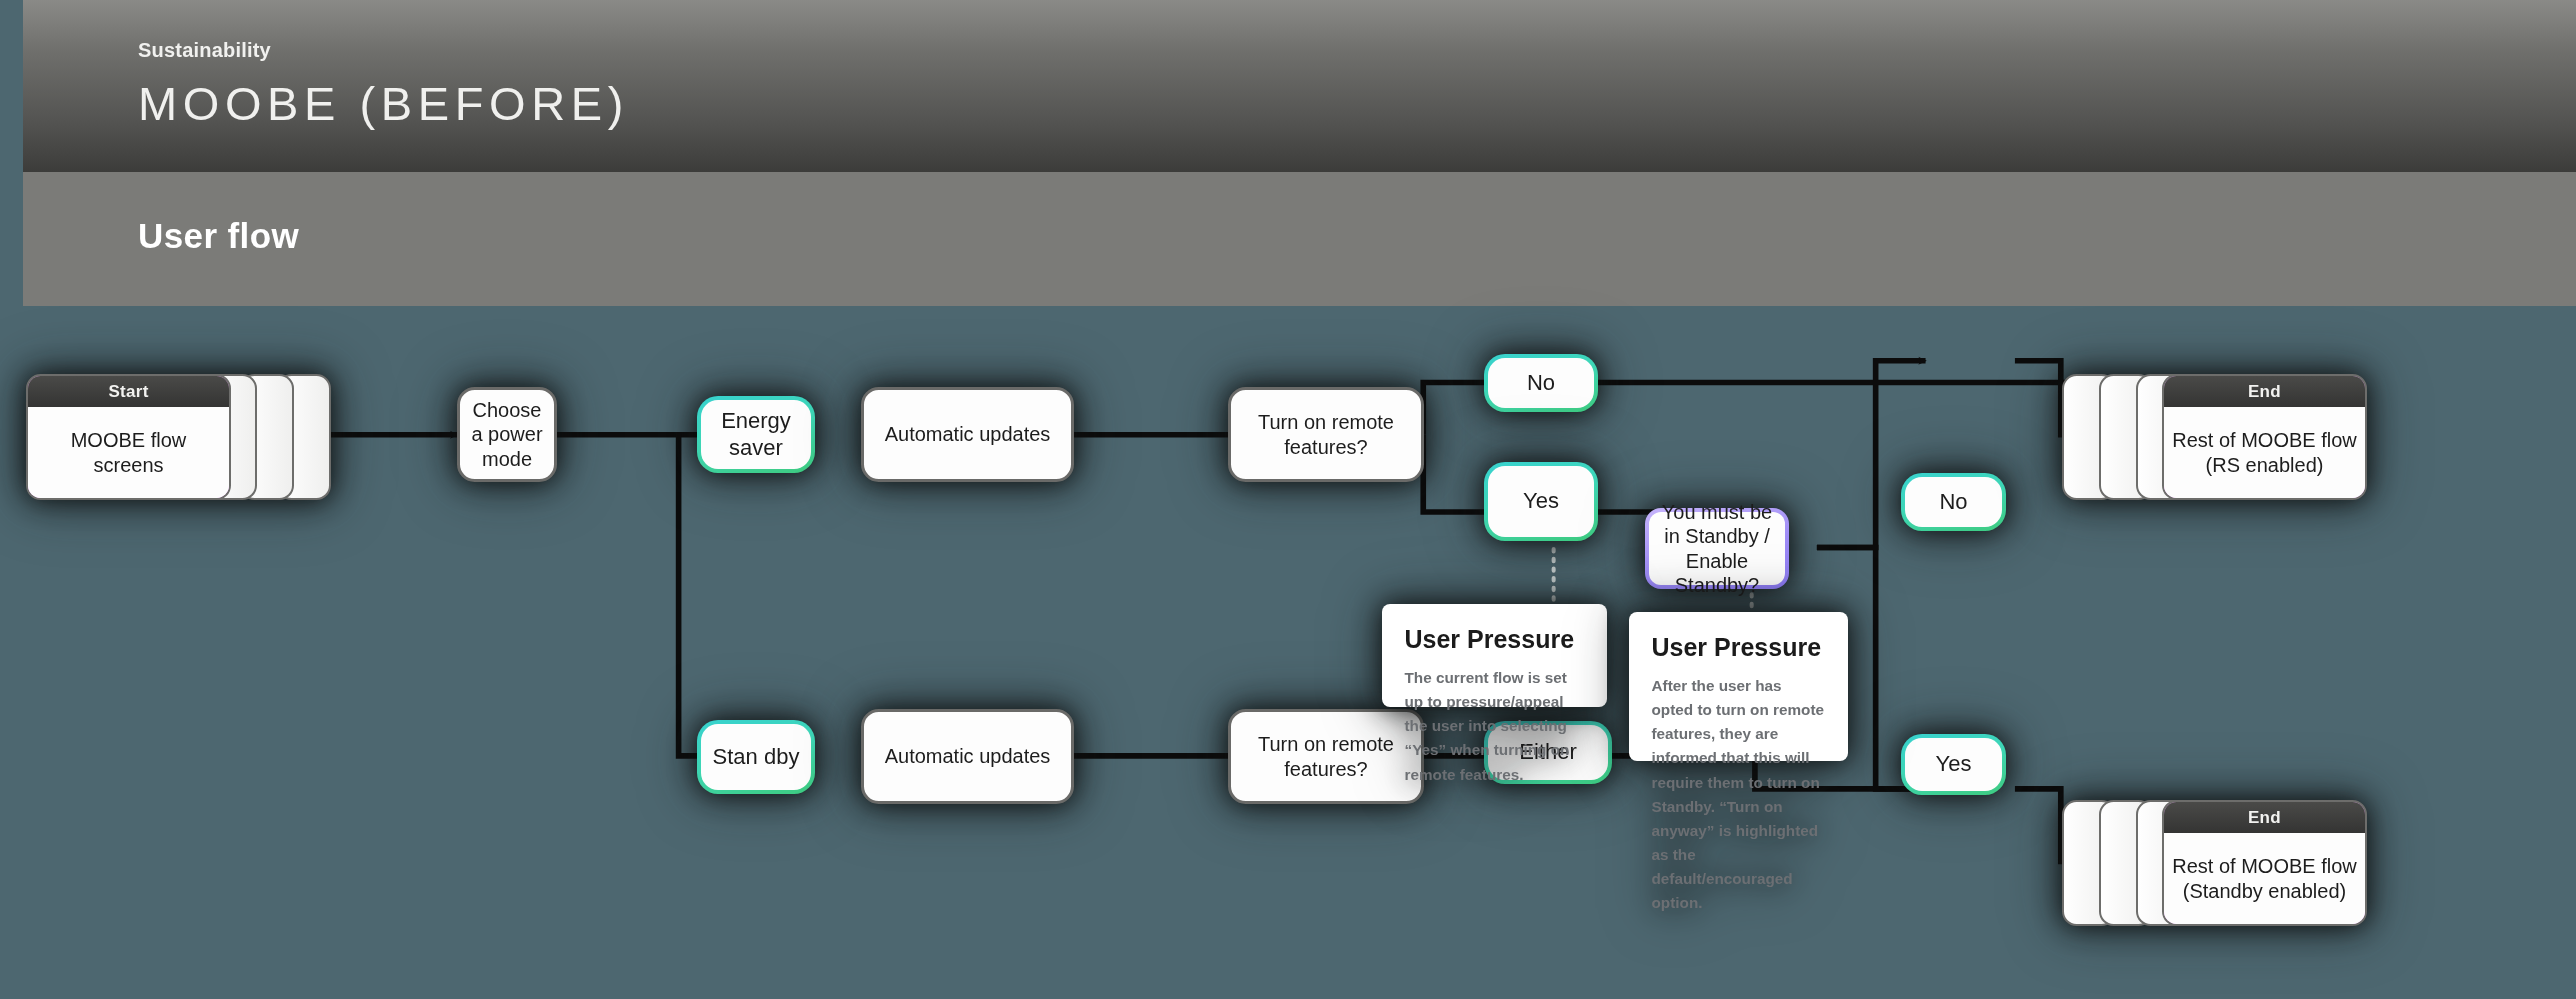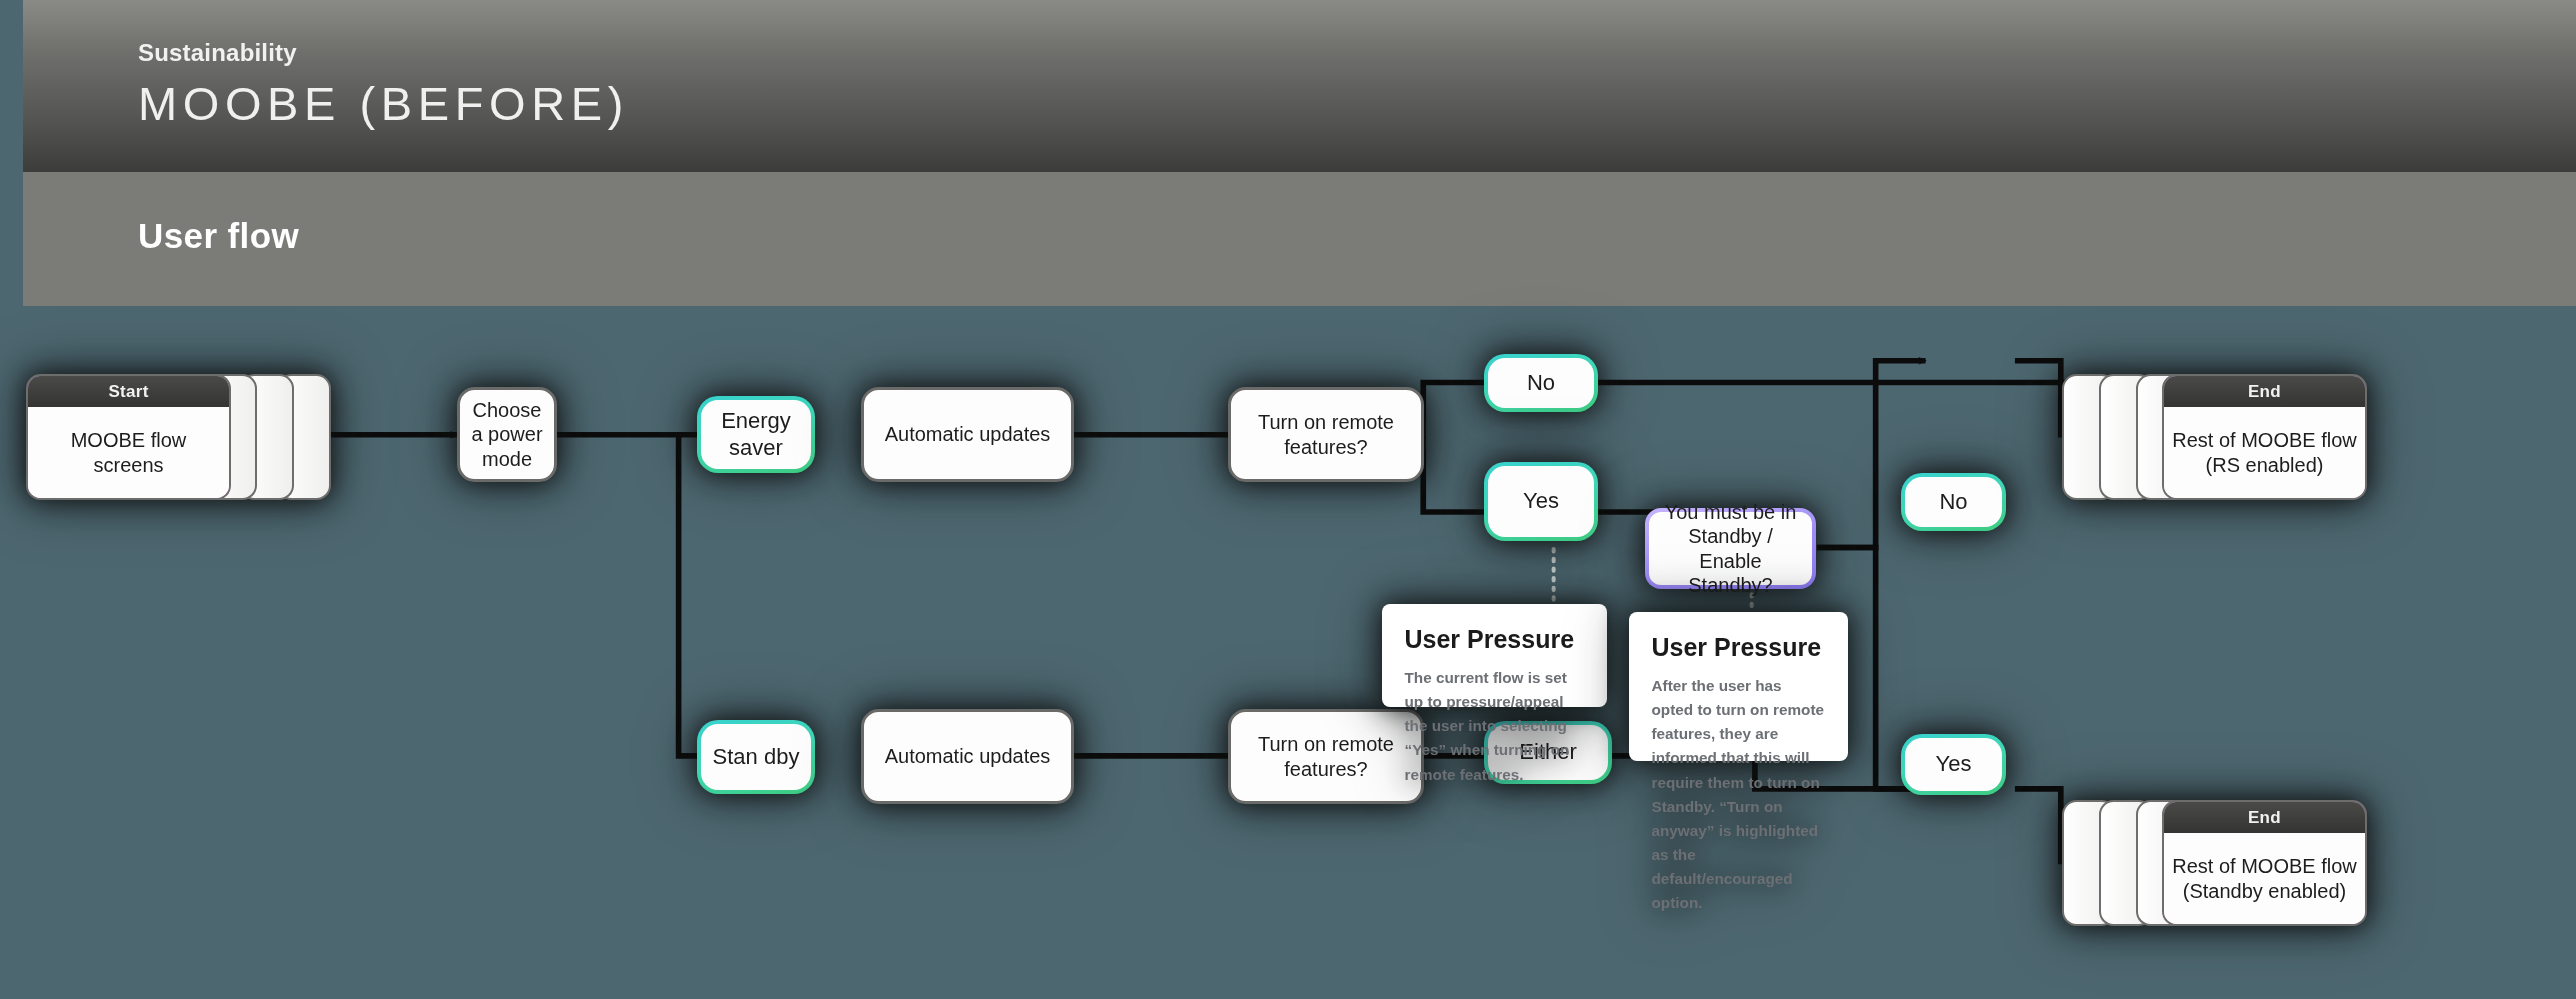--- a/index.html
+++ b/index.html
@@ -10,21 +10,21 @@
     position:relative;
   }
 
   
   #header-band{
     position:absolute;left:22.5px;top:0;width:2553px;height:172px;
     background:linear-gradient(180deg,#8a8a87 0%,#6f6f6c 30%,#545452 70%,#3c3c3a 100%);
   }
   #eyebrow{
     position:absolute;left:138px;top:39px;
-    font-size:24px;font-weight:700;color:#f1f1ef;letter-spacing:0.2px;text-align:center;
+    font-size:20px;font-weight:700;color:#f1f1ef;letter-spacing:0.2px;text-align:center;
   }
   #deck-title{
     position:absolute;left:138px;top:76px;
     font-size:47px;font-weight:400;color:#f0f0ee;letter-spacing:5.6px;
   }
   #subhead-band{
     position:absolute;left:22.5px;top:172px;width:2553px;height:134px;
     background:#7b7b78;
   }
   #subhead-title{
@@ -189,21 +189,21 @@
   </div>
 
   <div class="node n-teal" style="left:1484px;top:48px;width:114px;height:58px;border-radius:21px;">
     <span class="lbl">No</span>
   </div>
 
   <div class="node n-teal" style="left:1484px;top:156px;width:114px;height:79px;border-radius:21px;">
     <span class="lbl">Yes</span>
   </div>
 
-  <div class="node n-purple" style="left:1645px;top:202px;width:171px;height:81px;border-radius:16px;">
+  <div class="node n-purple" style="left:1645px;top:202px;width:144px;height:81px;border-radius:16px;">
     <span class="lbl">You must be in Standby / Enable Standby?</span>
   </div>
 
   <div class="node n-teal" style="left:1901px;top:167px;width:105px;height:58px;border-radius:21px;">
     <span class="lbl">No</span>
   </div>
 
   <div class="stack" style="left:2062px;top:68px;width:301px;height:122px;">
     <div class="sheet" style="left:0;"></div>
     <div class="sheet" style="left:37px;"></div>

